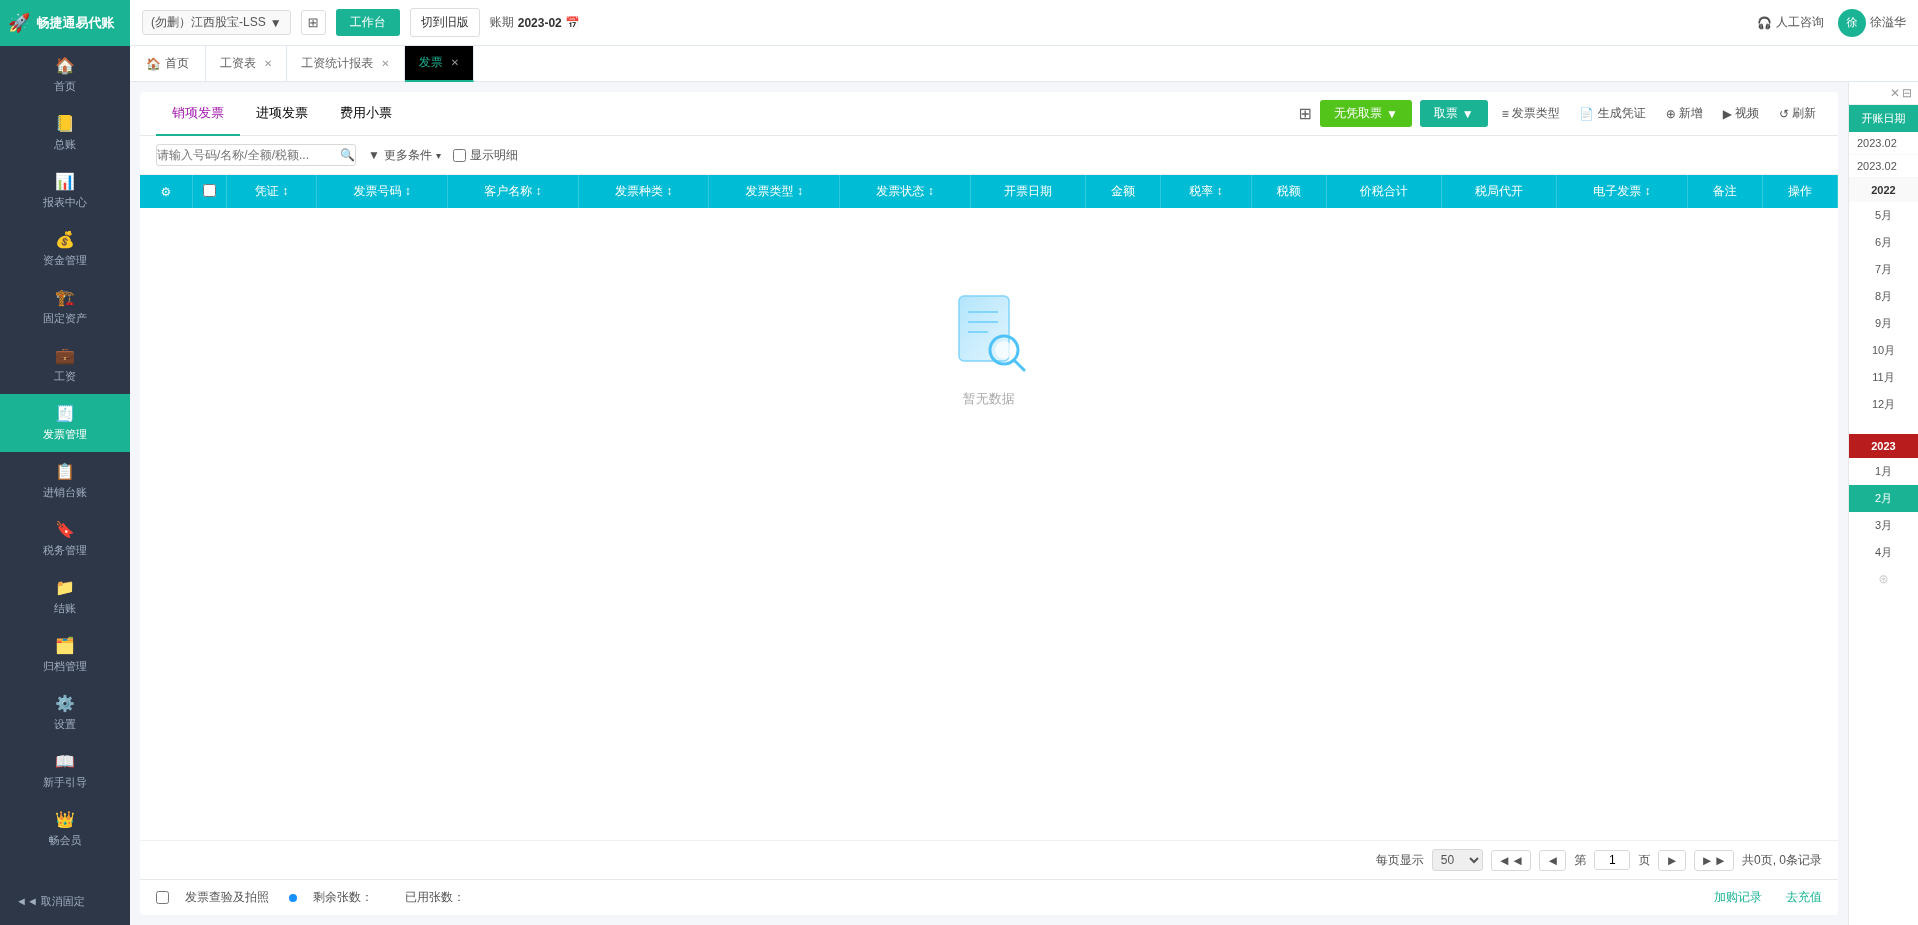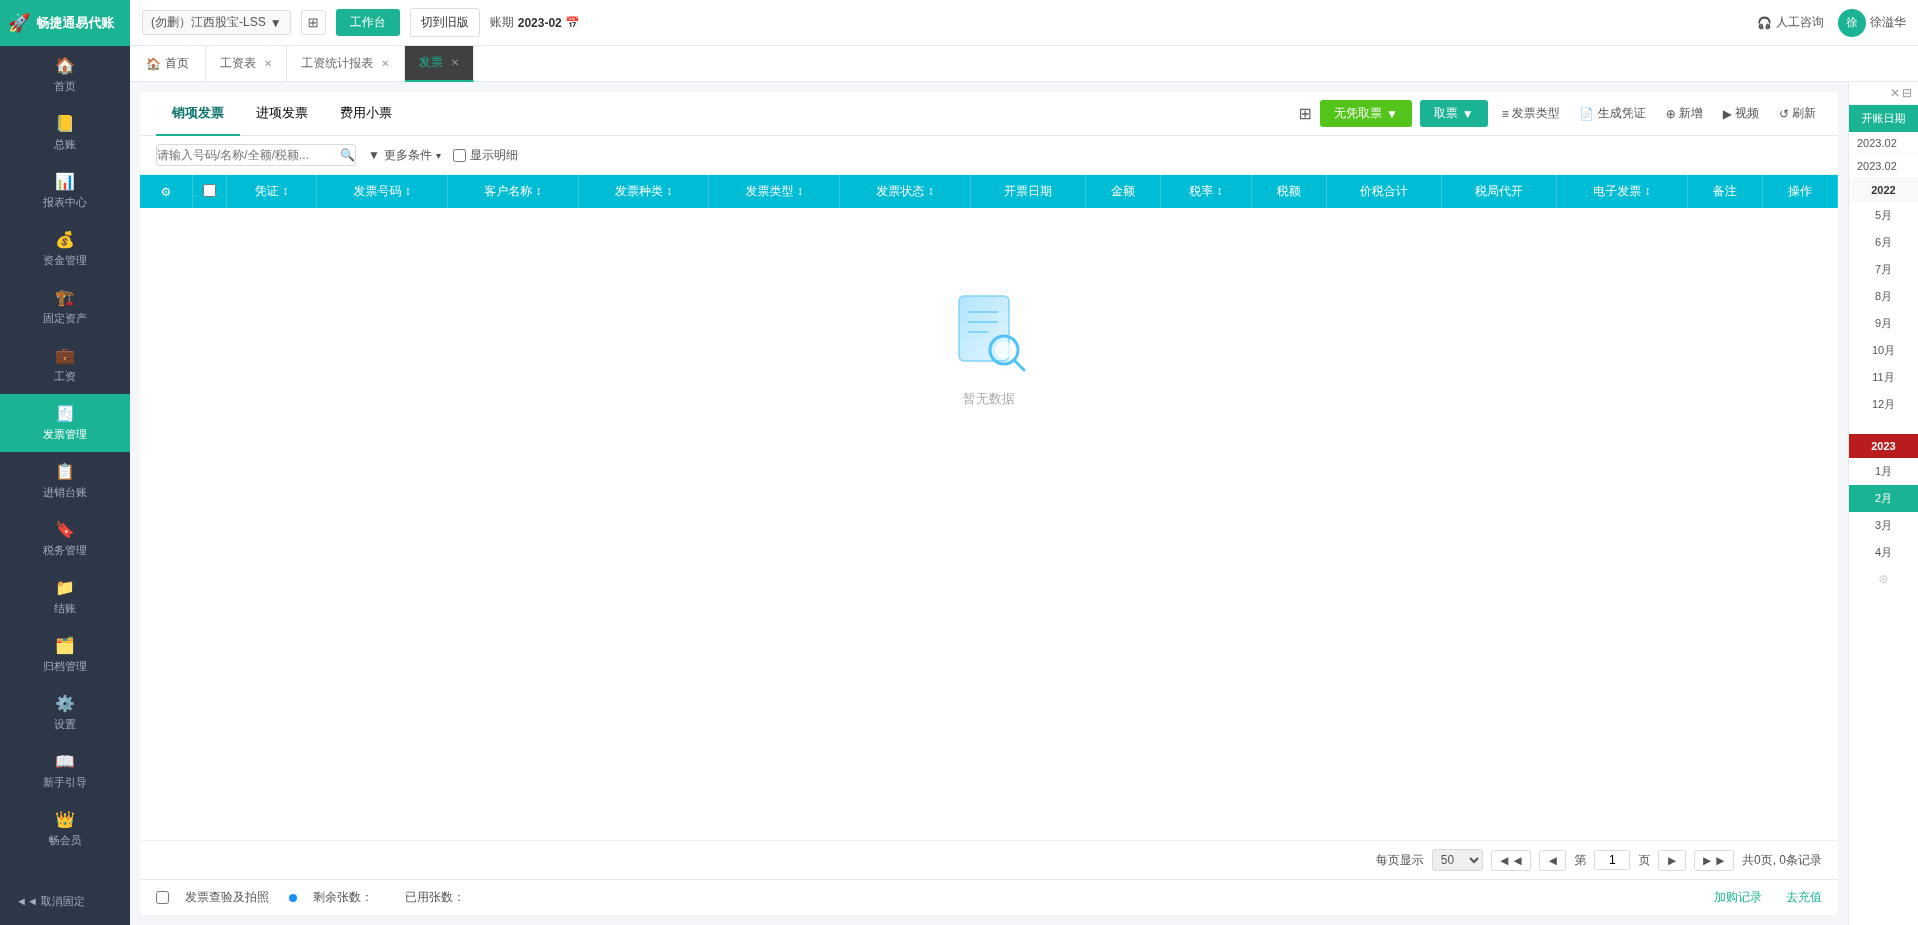--- a/index.html
+++ b/index.html
@@ -25,32 +25,32 @@
     .topbar-work-btn { background: #1ab394; color: white; border: none; padding: 5px 14px; border-radius: 3px; cursor: pointer; font-size: 12px; }
     .topbar-old-btn { background: white; color: #333; border: 1px solid #ddd; padding: 5px 10px; border-radius: 3px; cursor: pointer; font-size: 12px; }
     .topbar-period { display: flex; align-items: center; gap: 4px; color: #555; font-size: 12px; }
     .topbar-right { margin-left: auto; display: flex; align-items: center; gap: 14px; color: #555; font-size: 12px; }
     .topbar-right-item { display: flex; align-items: center; gap: 4px; cursor: pointer; }
     .avatar { width: 28px; height: 28px; border-radius: 50%; background: #1ab394; color: white; display: flex; align-items: center; justify-content: center; font-size: 11px; }
 
     
     .tabs-bar { background: white; height: 36px; display: flex; align-items: center; padding: 0 0 0 0; border-bottom: 1px solid #e2e8f0; }
     .tab-item { display: flex; align-items: center; gap: 4px; padding: 0 14px; height: 36px; border-right: 1px solid #e2e8f0; cursor: pointer; color: #666; font-size: 12px; }
-    .tab-item.active { color: #1ab394; border-bottom: 2px solid #1ab394; background: #404040; }
+    .tab-item.active { color: #1ab394; border-bottom: 2px solid #1ab394; background: #000000; }
     .tab-item .close-tab { color: #999; font-size: 10px; margin-left: 4px; cursor: pointer; }
     .tab-home { padding: 0 16px; display: flex; align-items: center; height: 36px; color: #555; font-size: 12px; border-right: 1px solid #e2e8f0; cursor: pointer; }
 
     
     .content { flex: 1; background: #f5f6fa; padding: 10px; display: flex; gap: 10px; overflow: hidden; }
     .content-main { flex: 1; background: white; border-radius: 4px; display: flex; flex-direction: column; overflow: hidden; min-width: 0; }
 
     
     .sub-tabs { display: flex; align-items: center; padding: 0 16px; border-bottom: 1px solid #e8e8e8; height: 44px; }
     .sub-tab { padding: 0 16px; height: 44px; display: flex; align-items: center; cursor: pointer; color: #000000; font-size: 13px; border-bottom: 2px solid transparent; }
-    .sub-tab.active { color: #0f766e; border-bottom: 2px solid #1ab394; font-weight: bold; }
+    .sub-tab.active { color: #a21caf; border-bottom: 2px solid #1ab394; }
     .btn-green { background: #52c41a; color: white; border: none; padding: 5px 14px; border-radius: 3px; cursor: pointer; font-size: 12px; display: flex; align-items: center; gap: 4px; }
     .btn-teal { background: #1ab394; color: white; border: none; padding: 5px 14px; border-radius: 3px; cursor: pointer; font-size: 12px; display: flex; align-items: center; gap: 4px; }
     .btn-text { background: none; border: none; color: #555; cursor: pointer; font-size: 12px; display: flex; align-items: center; gap: 3px; padding: 5px 6px; }
 
     
     .filter-bar { display: flex; align-items: center; padding: 8px 16px; gap: 12px; border-bottom: 1px solid #f0f0f0; }
     .search-input-wrap { display: flex; align-items: center; border: 1px solid #d9d9d9; border-radius: 3px; padding: 3px 0; gap: 4px; width: 200px; }
     .search-input-wrap input { border: none; outline: none; font-size: 12px; color: #999; width: 100%; }
     .filter-conditions { display: flex; align-items: center; gap: 4px; color: #555; font-size: 12px; cursor: pointer; }
     .filter-conditions .arrow { font-size: 10px; }

